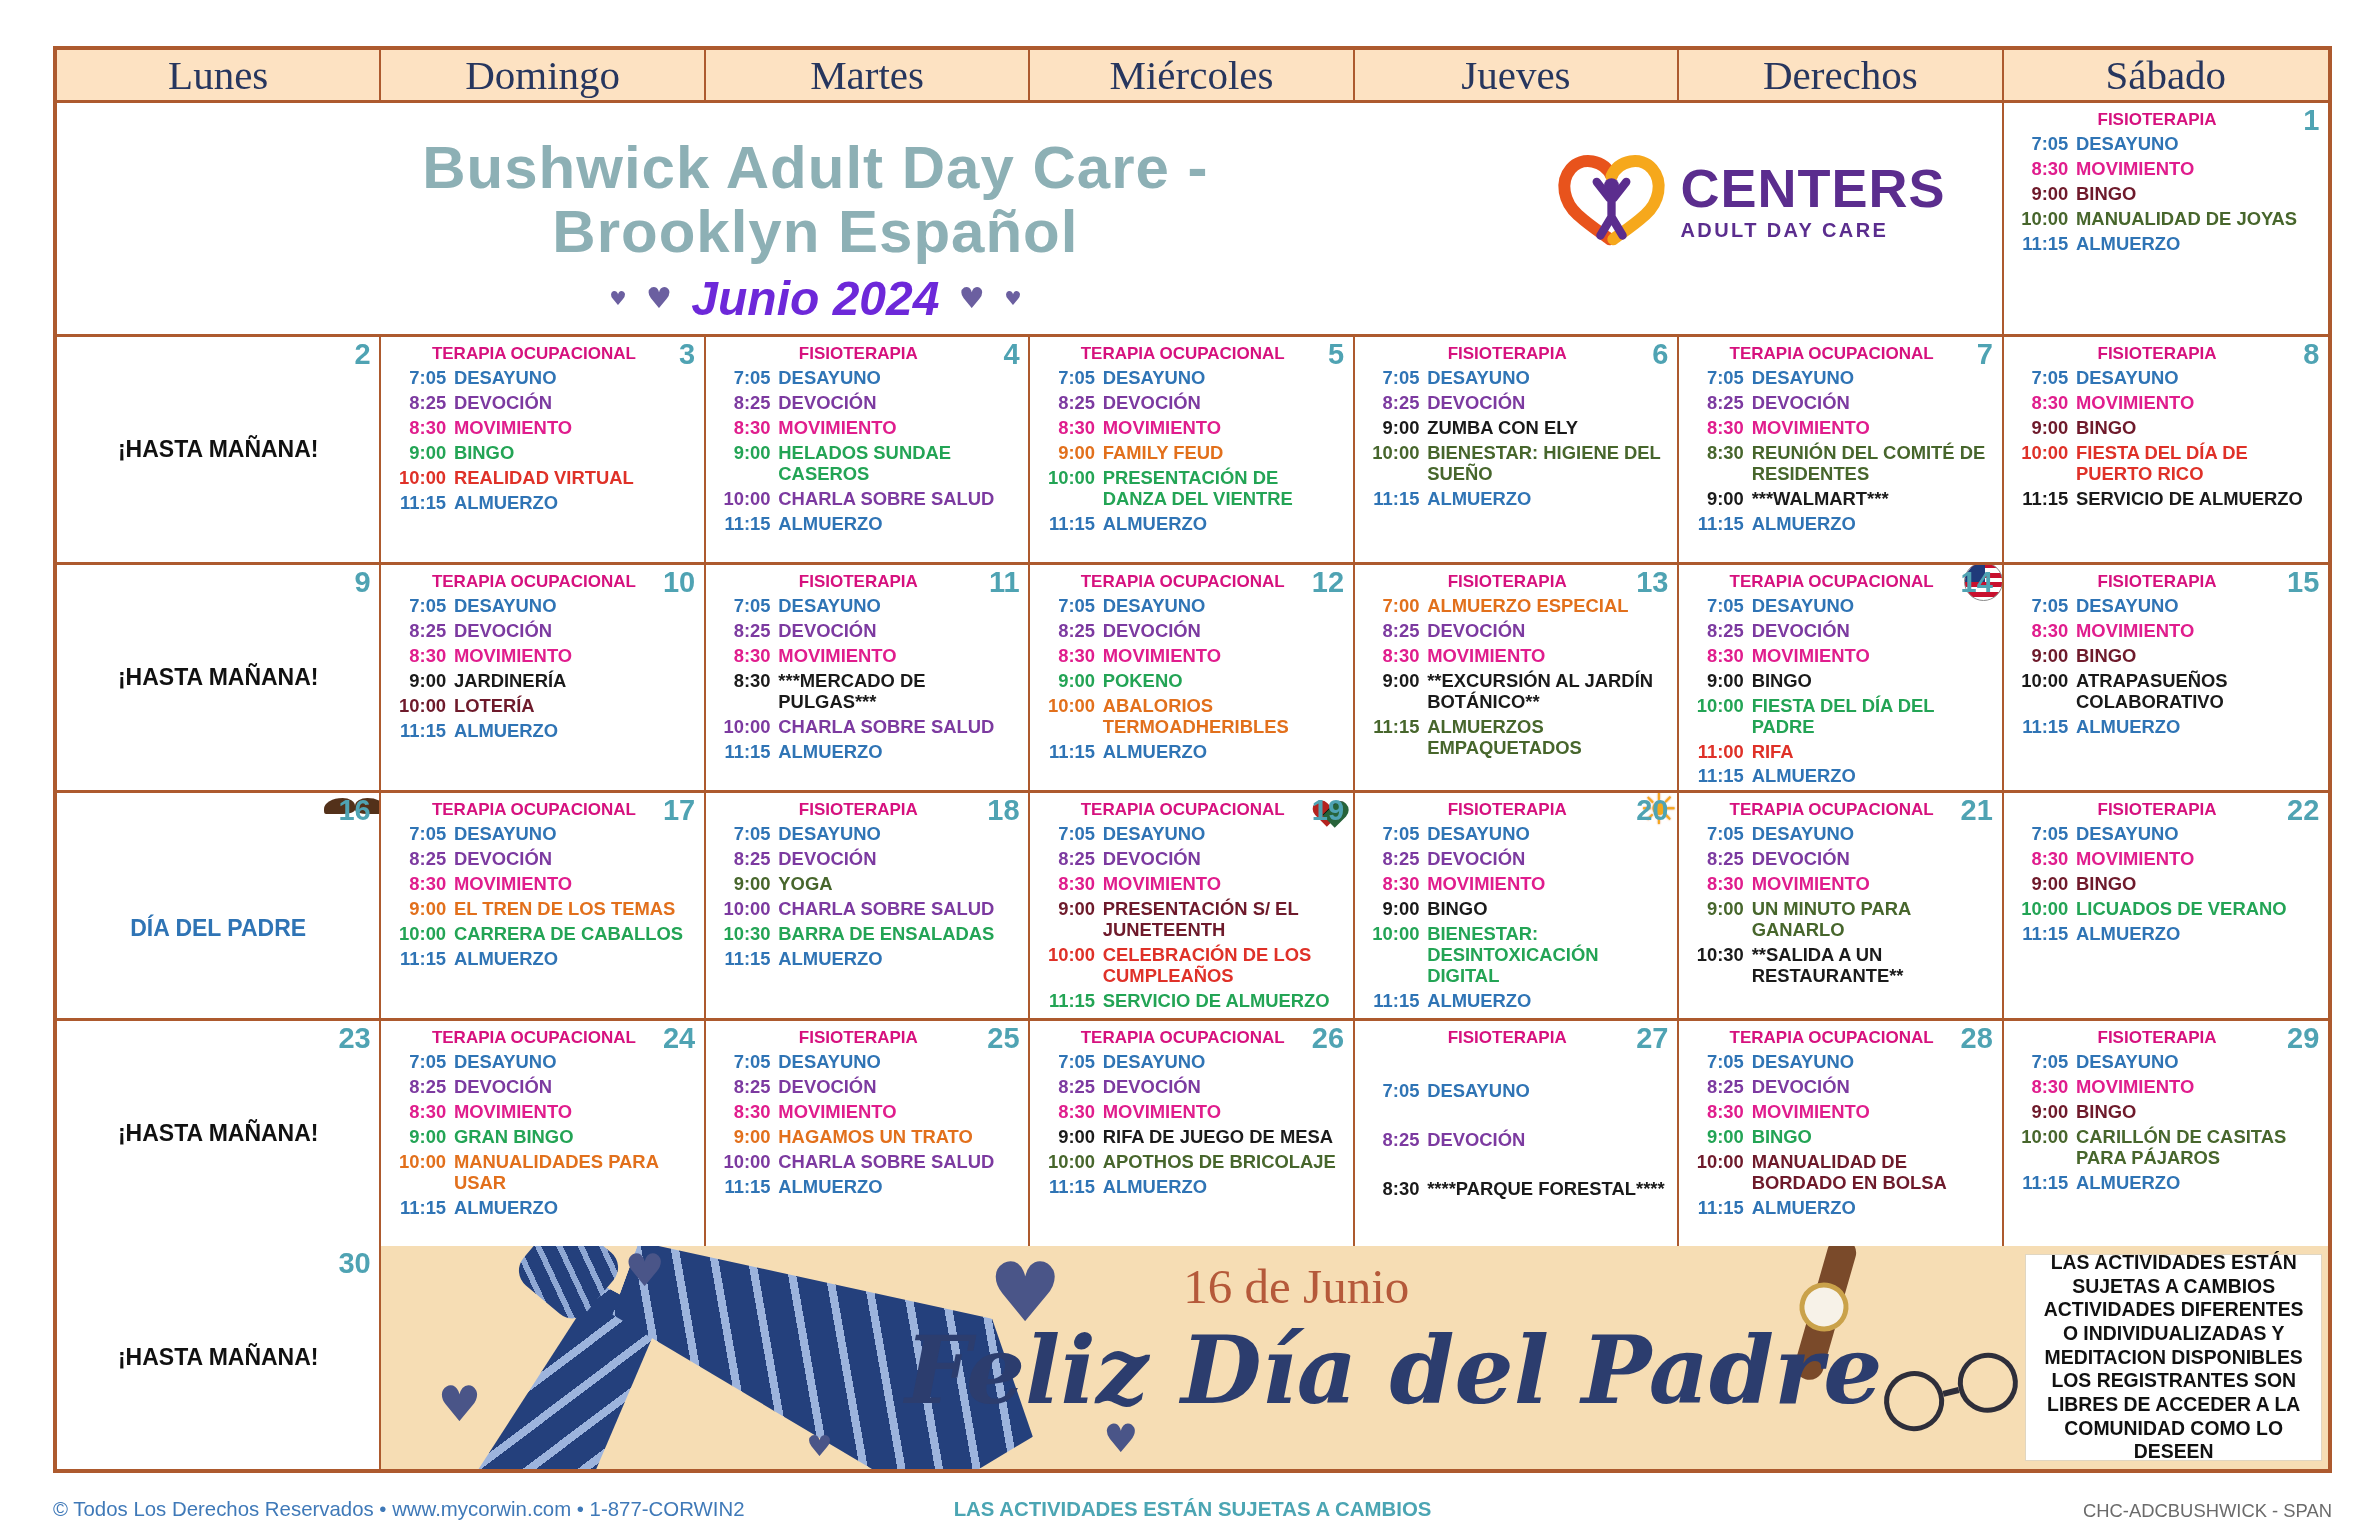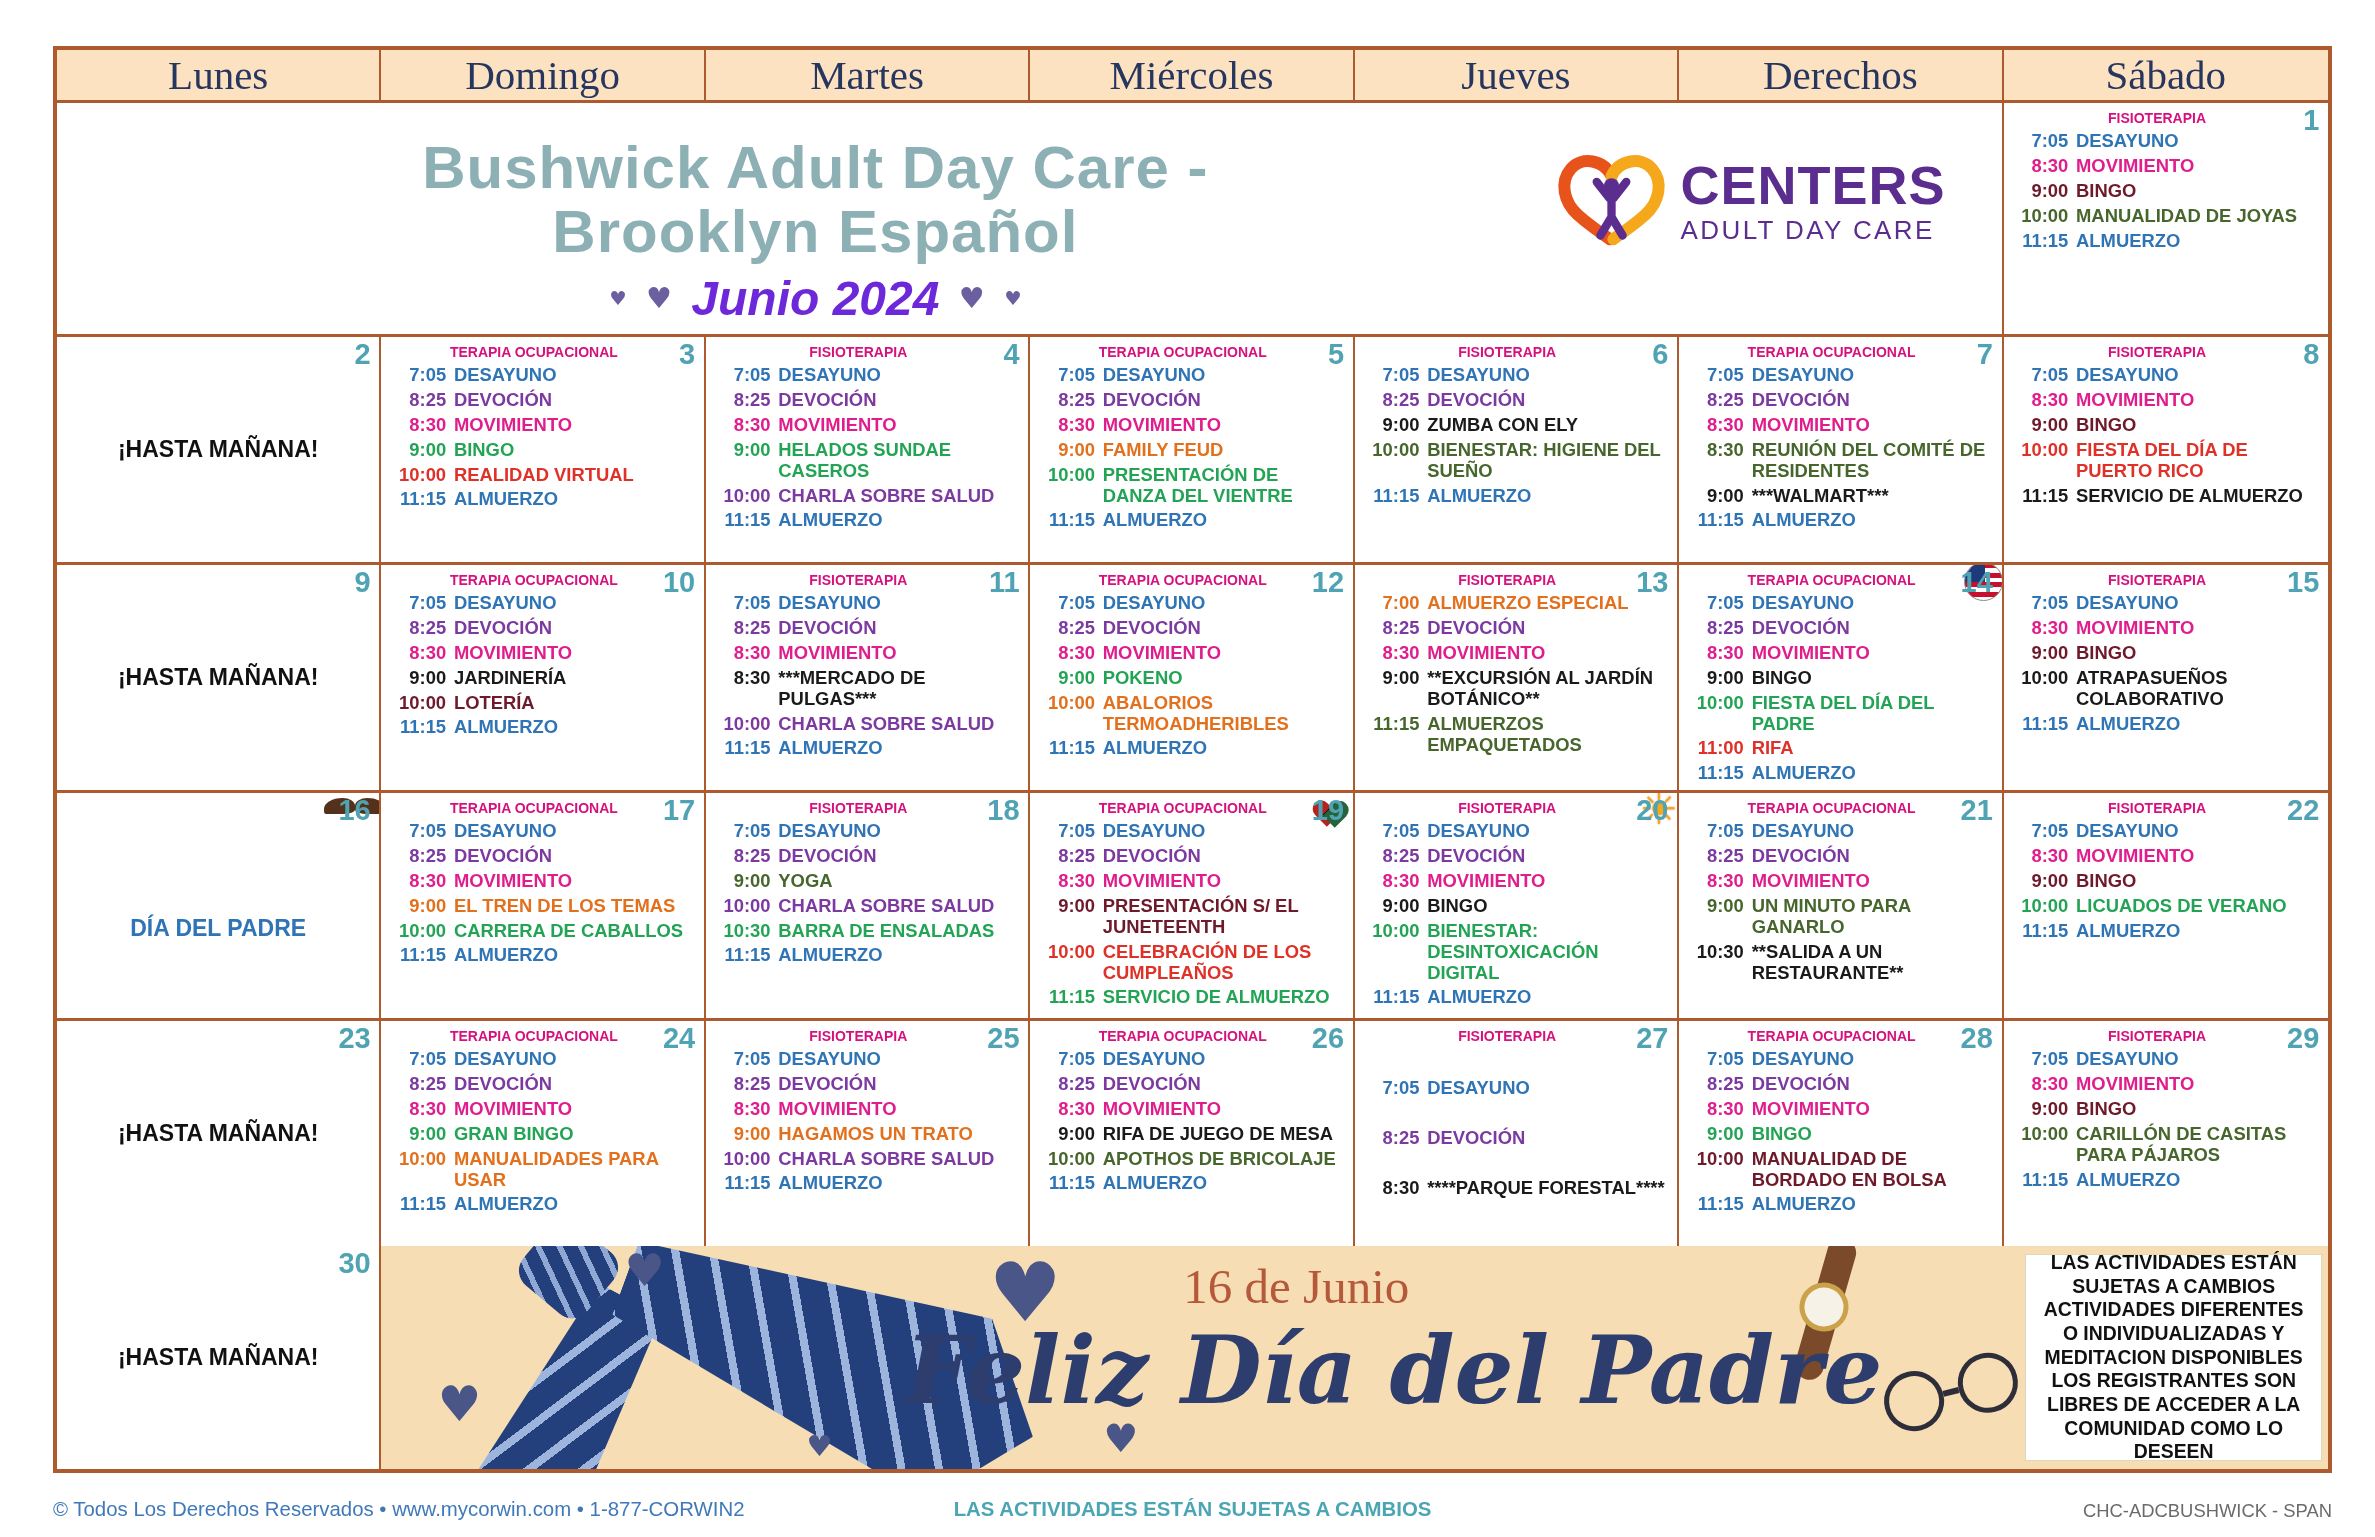--- a/index.html
+++ b/index.html
@@ -35,41 +35,41 @@
   .icon-mustache::before,.icon-mustache::after{content:"";position:absolute;top:0;width:31px;height:16.5px;background:#53311a;}
   .icon-mustache::before{left:0;border-radius:90% 60% 60% 10% / 100% 70% 40% 30%;}
   .icon-mustache::after{right:0;border-radius:60% 90% 10% 60% / 70% 100% 30% 40%;}
   .icon-juneteenth{position:absolute;right:-7.8px;top:-5.8px;width:33px;height:29px;z-index:1;}
   .icon-juneteenth::before,.icon-juneteenth::after{content:"";position:absolute;width:16.5px;height:25px;border-radius:16.5px 16.5px 0 0;}
   .icon-juneteenth::before{left:2.9px;background:#b5231f;transform:rotate(-45deg);transform-origin:100% 100%;}
   .icon-juneteenth::after{left:2.9px;background:#27633a;transform:rotate(45deg);transform-origin:0 100%;border-left:1.9px solid #111;}
   .icon-sun{position:absolute;right:-9.7px;top:-7.8px;font-size:43px;line-height:1;color:#f5a81c;
         text-shadow:0 0 1.9px #e2701c;z-index:1;font-family:"DejaVu Sans",sans-serif;}
   
-  .program{flex:0 0 auto;text-align:center;font-size:14px;font-weight:bold;color:#d6117e;
+  .program{flex:0 0 auto;text-align:center;font-size:17px;font-weight:bold;color:#d6117e;
            margin:1.9px 17.5px 5.8px 0;line-height:1.05;}
   .events{display:flex;flex-direction:column;gap:3.9px;flex:1 1 auto;}
   .events.spread{justify-content:space-evenly;padding:3.9px 0 17.5px;}
   .event{display:grid;grid-template-columns:56px auto;column-gap:7.8px;font-size:18.4px;font-weight:bold;line-height:1.14;}
   .event .t{text-align:right;white-space:nowrap;}
   .note{position:absolute;inset:0;display:flex;align-items:center;justify-content:center;
         font-size:23px;font-weight:bold;color:#111;text-align:center;z-index:1;}
   
   .title-cell{grid-column:1/7;position:relative;border-right:2.9px solid var(--brown);background:#fff;}
   .title-block{position:absolute;left:6%;top:33px;width:66%;text-align:center;}
   .main-title{font-size:60px;font-weight:bold;color:#8db0b5;line-height:1.06;letter-spacing:1px;}
   .month-row{margin-top:7.8px;display:flex;align-items:center;justify-content:center;gap:19.4px;}
   .month-script{font-family:Liberation Sans, sans-serif;font-style:italic;font-weight:bold;
                 font-size:48px;color:#6d28d9;}
   .month-decor{font-size:29px;color:#6b5fa0;font-family:"DejaVu Sans",sans-serif;}
   .month-decor.small{font-size:19.4px;}
   .logo{position:absolute;right:56px;top:46px;display:flex;align-items:center;gap:13.6px;}
   .logo-text{display:flex;flex-direction:column;line-height:1;}
   .logo-name{font-size:54px;font-weight:bold;color:#5b2d8e;letter-spacing:1px;}
-  .logo-sub{font-size:26px;font-weight:normal;color:#5b2d8e;letter-spacing:2.4px;margin-top:5px;}
+  .logo-sub{font-size:20px;font-weight:bold;color:#5b2d8e;letter-spacing:2.4px;margin-top:5px;}
   
   .banner{grid-column:2/8;position:relative;background:#f6ddb4;overflow:hidden;}
   .banner-date{position:absolute;left:47%;top:11.6px;transform:translateX(-50%);
                font-family:"Liberation Serif",serif;font-size:49px;color:#b5593a;}
   .banner-msg{position:absolute;left:52%;top:70px;transform:translateX(-50%);white-space:nowrap;
               font-family:"DejaVu Serif",serif;font-style:italic;font-weight:bold;
               font-size:93px;color:#2c3d6e;}
   .tie-knot{position:absolute;left:146px;top:-17.5px;width:83px;height:80px;border-radius:19.4px;
             transform:rotate(40deg);background:repeating-linear-gradient(25deg,#24407c 0 13.6px,#8fa8d4 13.6px 19.4px);}
   .tie-a{position:absolute;left:115px;top:35px;width:118px;height:320px;transform:rotate(28deg);

